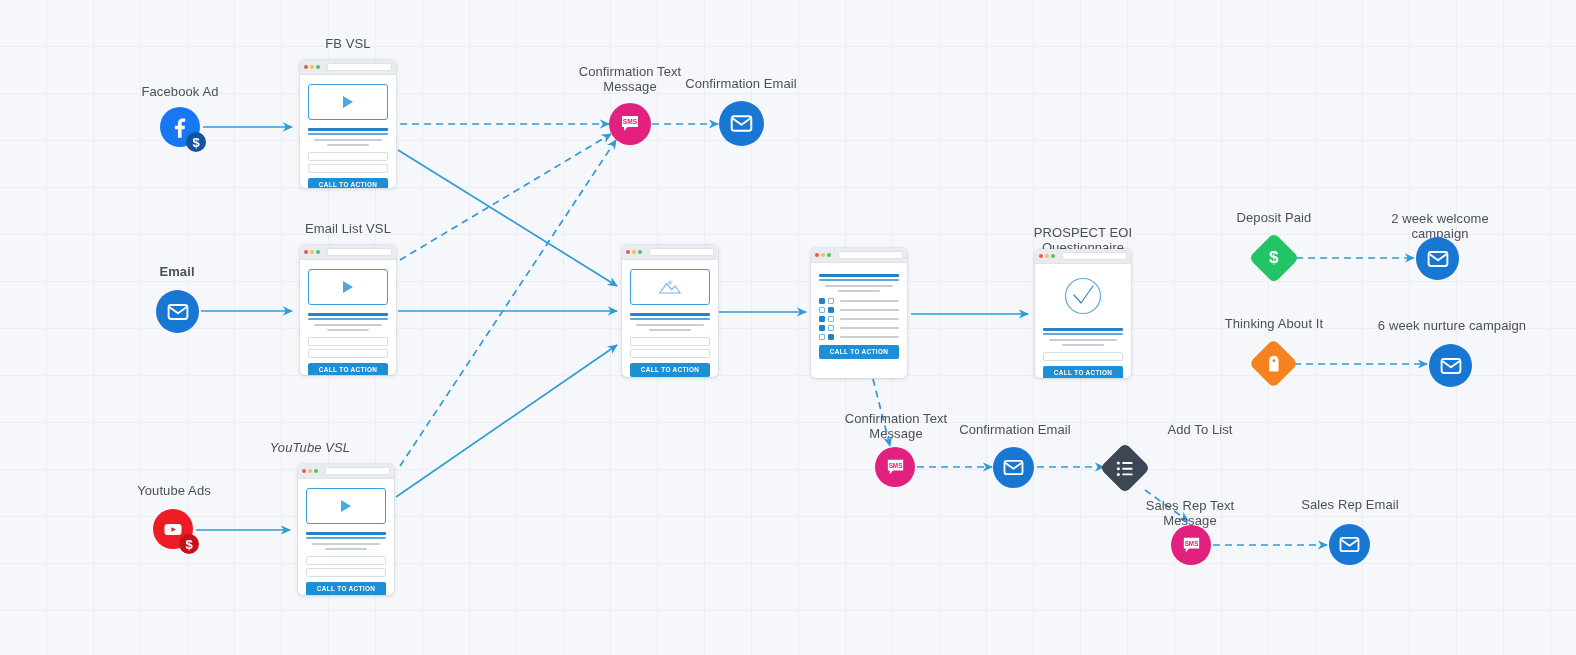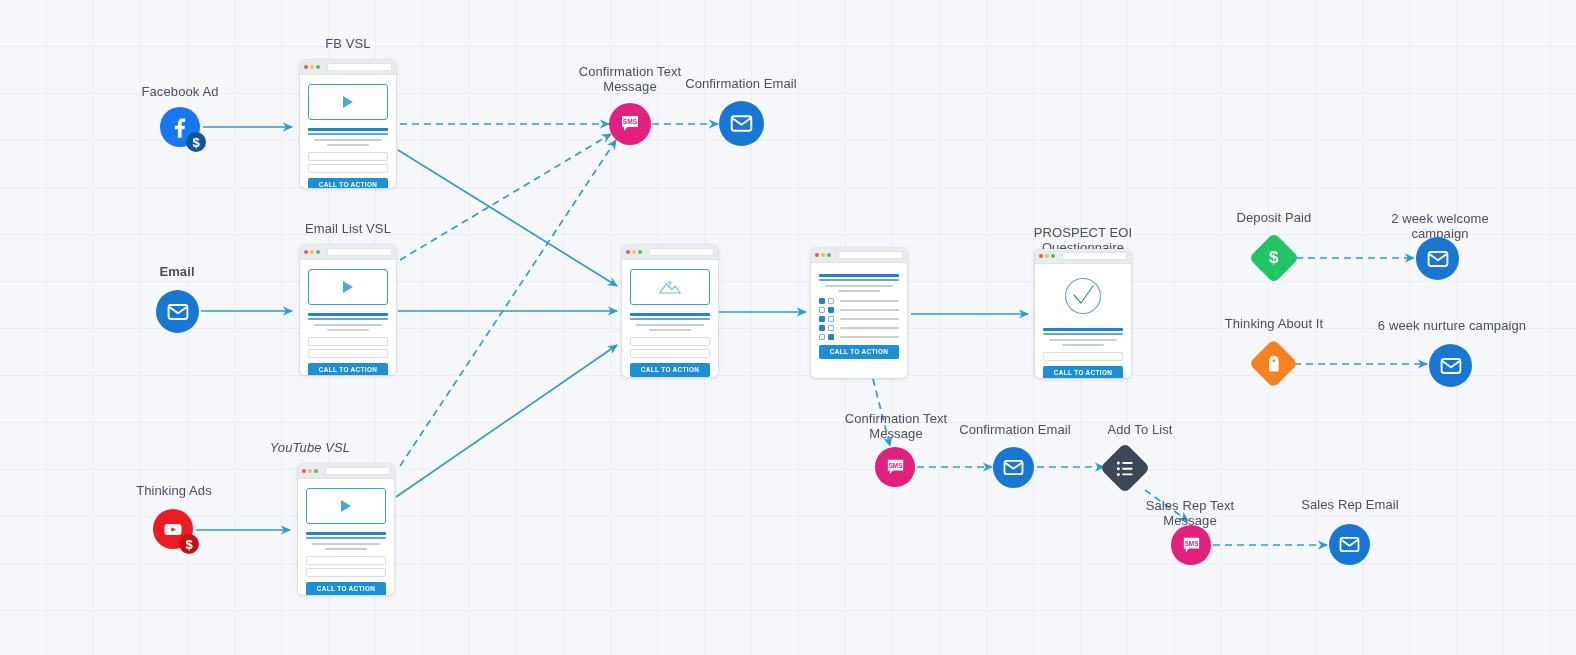--- a/index.html
+++ b/index.html
@@ -289,21 +289,21 @@
       </div>
       <div class="line l-blue"></div>
       <div class="line l-blue2"></div>
       <div class="line l-gray"></div>
       <div class="line l-gray-s"></div>
       <div class="field"></div>
       <div class="cta">CALL TO ACTION</div>
     </div>
   </div>
 
-  <div class="nlabel" style="left:118px; top:483px; width:112px;">Thinking Ads</div>
+  <div class="nlabel" style="left:118px; top:483px; width:112px;">Youtube Ads</div>
   <div class="circ" style="left:153px; top:509px; width:40px; height:40px; background:#ed1c24;">
     <svg width="24" height="24" viewBox="0 0 24 24">
       <rect x="3.5" y="7" width="17" height="11" rx="3" fill="#fff"></rect>
       <path d="M10.4 10.2 L15 12.5 L10.4 14.8 Z" fill="#ed1c24"></path>
     </svg>
     <span class="badge" style="background:#c41219; font-size:13px;">$</span>
   </div>
 
   <div class="nlabel" style="left:250px; top:440px; width:120px;font-style:italic;">YouTube VSL</div>
   <div class="page" style="left:298px; top:464px; width:96px; height:131px;">
@@ -337,21 +337,21 @@
   </div>
 
   <div class="nlabel" style="left:954px; top:422px; width:122px;">Confirmation Email</div>
   <div class="circ" style="left:993px; top:447px; width:41px; height:41px; background:#1877d2;">
     <svg width="23" height="23" viewBox="0 0 24 24">
       <rect x="2.6" y="5" width="18.8" height="14" rx="2.4" fill="none" stroke="#fff" stroke-width="1.9"></rect>
       <path d="M3.6 7.2 12 13.2 20.4 7.2" fill="none" stroke="#fff" stroke-width="1.9" stroke-linejoin="round"></path>
     </svg>
   </div>
 
-  <div class="nlabel" style="left:1068px; top:422px; width:116px;padding-left:28px;">Add To List</div>
+  <div class="nlabel" style="left:1128px; top:422px; width:116px;padding-left:28px;">Add To List</div>
   <div class="diamond" style="left:1107px; top:450px; width:36px; height:36px; background:#3d4654;">
     <svg width="19" height="19" viewBox="0 0 20 20">
       <circle cx="3" cy="4" r="1.6" fill="#fff"></circle>
         <rect x="7" y="3" width="11" height="2" rx="1" fill="#fff"></rect>
       <circle cx="3" cy="10" r="1.6" fill="#fff"></circle>
         <rect x="7" y="9" width="11" height="2" rx="1" fill="#fff"></rect>
       <circle cx="3" cy="16" r="1.6" fill="#fff"></circle>
         <rect x="7" y="15" width="11" height="2" rx="1" fill="#fff"></rect>
     </svg>
   </div>

